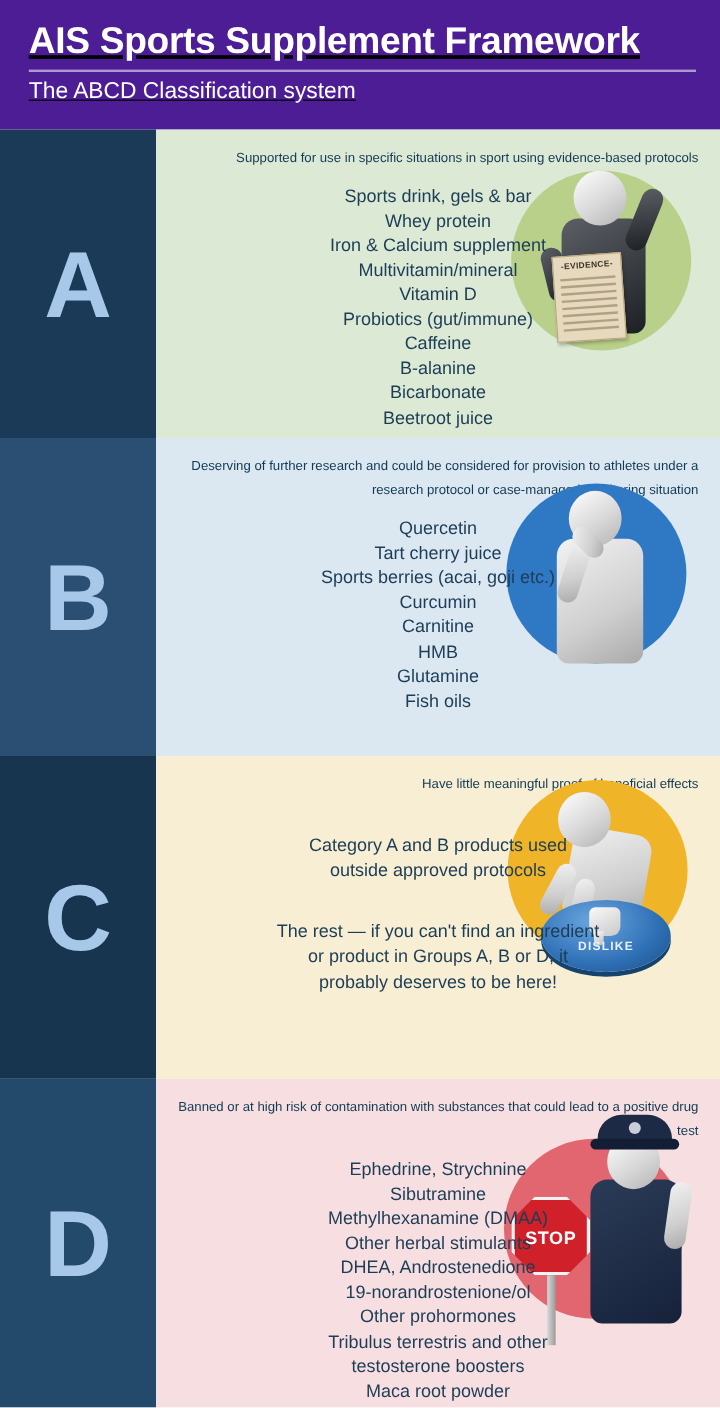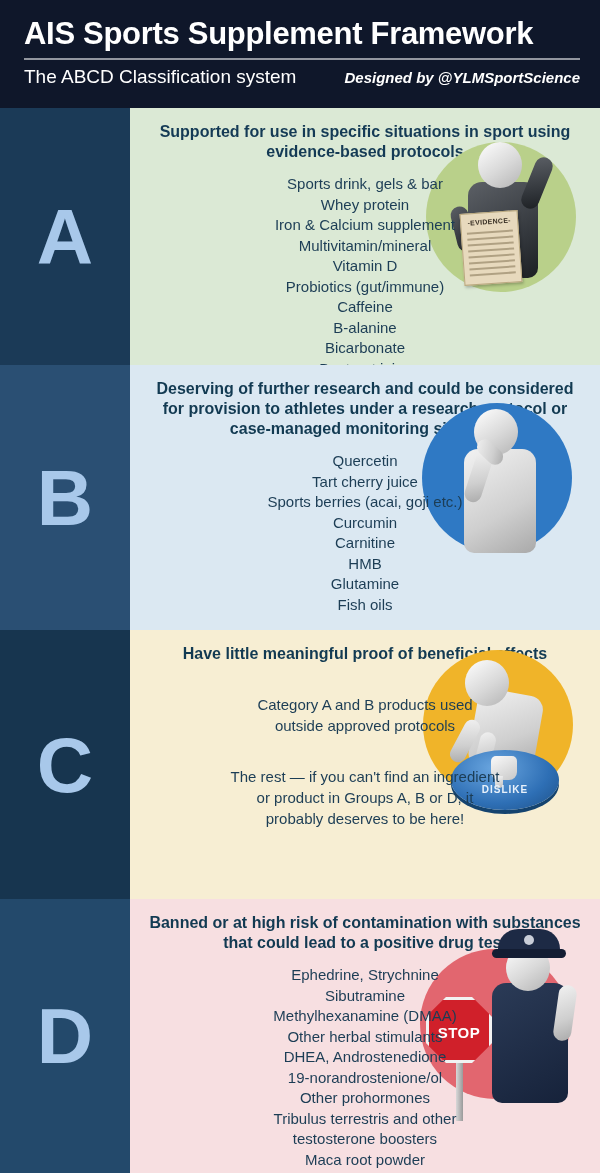--- a/index.html
+++ b/index.html
@@ -12,23 +12,24 @@
   }
   .infographic {
     width: 600px;
     height: 1173px;
     position: relative;
   }
 
   
   .header {
     height: 108px;
-    background: #0f172a;
+    background: #4c1d95;
     position: relative;
     padding: 14px 20px 0 24px;
+    text-decoration: underline;
   }
   .header-title {
     color: #ffffff;
     font-size: 31px;
     font-weight: bold;
     letter-spacing: -0.3px;
     line-height: 40px;
   }
   .header-rule {
     height: 2px;
@@ -73,23 +74,23 @@
     color: #a8c8ea;
     line-height: 1;
   }
   .content-cell {
     flex: 1 1 auto;
     position: relative;
     padding: 14px 12px 10px 12px;
     overflow: hidden;
   }
   .desc {
-    text-align: center;
-    font-size: 16px;
-    font-weight: bold;
+    text-align: right;
+    font-size: 11px;
+    font-weight: normal;
     color: #123a52;
     line-height: 20px;
     padding: 0 6px;
   }
   .list {
     margin-top: 12px;
     text-align: center;
     font-size: 15px;
     color: #1c3d55;
     line-height: 20.5px;
@@ -255,21 +256,20 @@
 </head>
 <body>
 
 <div class="infographic">
 
   <div class="header">
     <div class="header-title">AIS Sports Supplement Framework</div>
     <div class="header-rule"></div>
     <div class="header-bottom">
       <div class="header-subtitle">The ABCD Classification system</div>
-      <div class="header-credit">Designed by @YLMSportScience</div>
     </div>
   </div>
 
   <div class="row row-a" style="height:257px;">
     <div class="letter-cell">
       <div class="letter">A</div>
     </div>
     <div class="content-cell">
       <div class="desc">Supported for use in specific situations in sport using evidence-based protocols</div>
 

